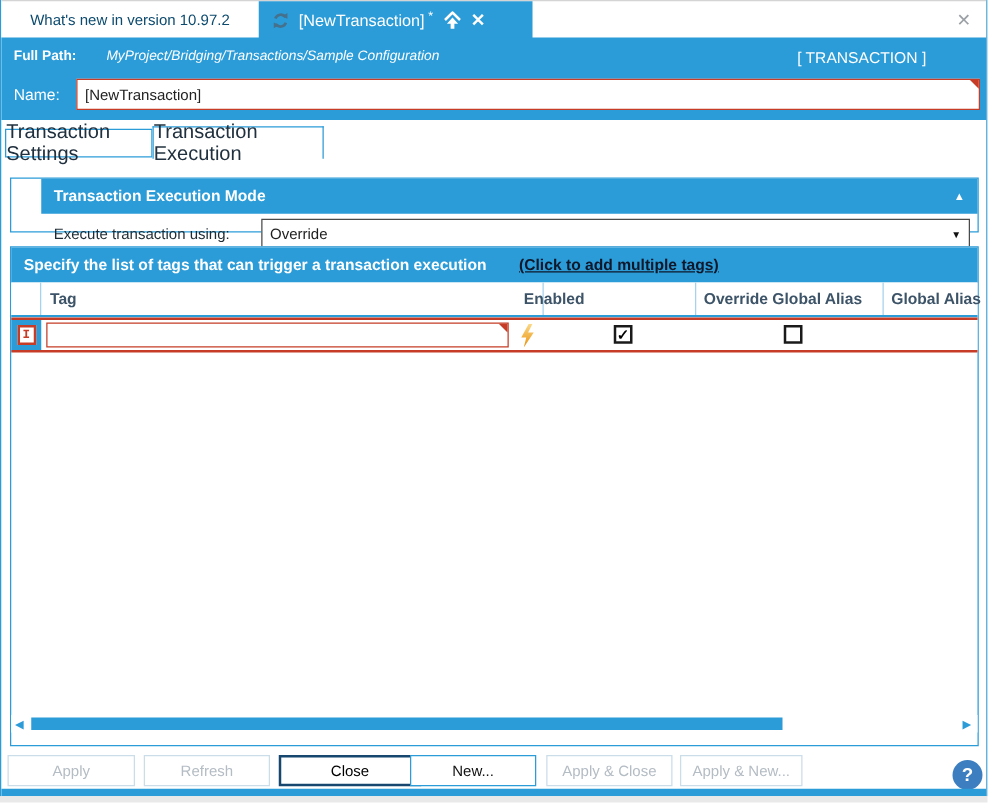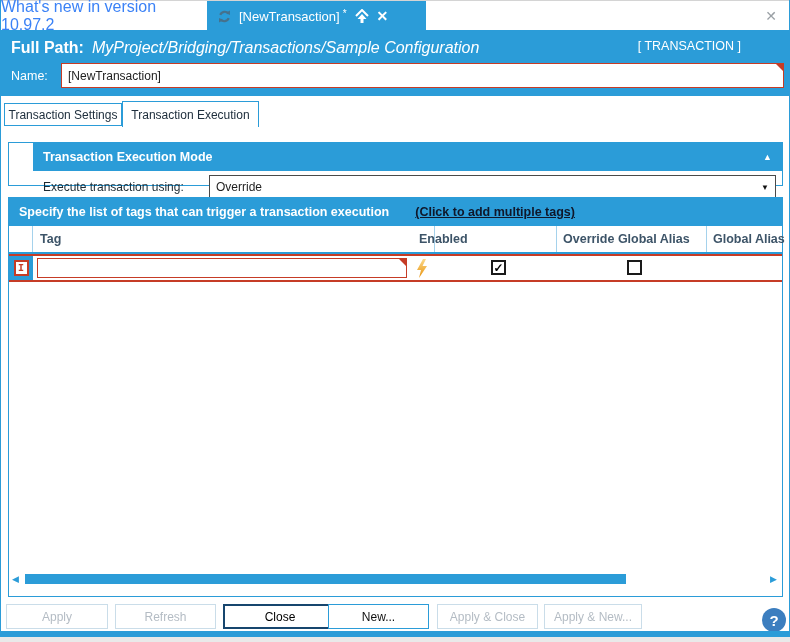--- a/index.html
+++ b/index.html
@@ -4,39 +4,39 @@
 <style>
   * { margin:0; padding:0; box-sizing:border-box; }
   html,body { background:#e9e9e9; font-family:"Liberation Sans", sans-serif; }
   .window {
     position:relative; width:790px; height:637px; background:#fff;
     border-left:1px solid #2b9cd8; border-right:1px solid #2b9cd8;
     overflow:hidden;
   }
   
   .titlebar { position:absolute; left:0; top:0; width:100%; height:30px; background:#fff; border-top:1px solid #d4d4d4; }
-  .doc-tab-inactive { position:absolute; left:0; top:0; width:206px; height:30px; display:flex; align-items:center; justify-content:center; color:#3b82f6; font-size:16px; cursor:default; }
+  .doc-tab-inactive { position:absolute; left:0; top:0; width:206px; height:30px; display:flex; align-items:center; justify-content:center; color:#0c4a6e; font-size:12px; cursor:default; }
   .doc-tab-active { position:absolute; left:206px; top:0; width:219px; height:30px; background:#2b9cd8; color:#fff; display:flex; align-items:center; gap:7px; padding:0 10px; font-size:13px; }
   .doc-tab-active .tab-label { white-space:nowrap; }
   .doc-tab-active sup { font-size:10px; margin-left:-4px; position:relative; top:-3px; }
   .tab-icon { display:inline-flex; align-items:center; }
   .win-close { position:absolute; right:12px; top:6px; font-size:14px; color:#9aa0a5; cursor:pointer; line-height:18px; }
   
   .info-panel { position:absolute; left:0; top:30px; width:100%; height:66px; background:#2b9cd8; color:#fff; }
-  .fullpath-row { position:absolute; left:10px; top:9px; right:10px; height:18px; font-size:16px; display:flex; }
+  .fullpath-row { position:absolute; left:10px; top:9px; right:10px; height:18px; font-size:11px; display:flex;gap:16px; }
   .fullpath-label { font-weight:bold; margin-right:8px; }
   .fullpath-value { font-style:italic; }
   .type-tag { position:absolute; right:48px; top:9px; font-size:12.5px; }
   .name-label { position:absolute; left:10px; top:39px; font-size:12.5px; }
   .vbox { position:absolute; background:#fff; border:1px solid #c63c26; }
   .vbox input { position:absolute; left:0; top:0; width:100%; height:100%; border:none; outline:none; font-family:"Liberation Sans",sans-serif; font-size:12px; color:#222; padding:0 6px; background:transparent; }
   .vbox .corner { position:absolute; right:0; top:0; width:0; height:0; border-top:7px solid #c63c26; border-left:7px solid transparent; }
   .name-box { left:60px; top:33px; width:723px; height:25px; }
   
-  .page-tab { position:absolute; background:#fff; border:1px solid #2b9cd8; font-size:12px; color:#20303e; display:flex; align-items:center; justify-content:center; cursor:pointer; }
+  .page-tab { position:absolute; background:#fff; border:1px solid #2b9cd8; font-size:16px; color:#20303e; display:flex; align-items:center; justify-content:center; cursor:pointer; }
   .page-tab.inactive { left:3px; top:103px; width:118px; height:23px; }
   .page-tab.active { left:121px; top:101px; width:137px; height:26px; border-bottom:none; z-index:2; }
   
   .groupbox { position:absolute; left:7px; width:775px; background:#fff; border:1px solid #2b9cd8; }
   .group-exec { top:142px; height:44px;padding-left:24px; }
   .group-tags { top:197px; height:400px; }
   .group-header { position:relative; height:28px; background:#2b9cd8; color:#fff; display:flex; align-items:center; padding:0 10px; font-size:12.5px; }
   .group-title { font-weight:bold; }
   .collapse { position:absolute; right:10px; top:9px; font-size:9px; color:#fff; cursor:pointer; }
   .exec-body { position:relative; height:31px; }

